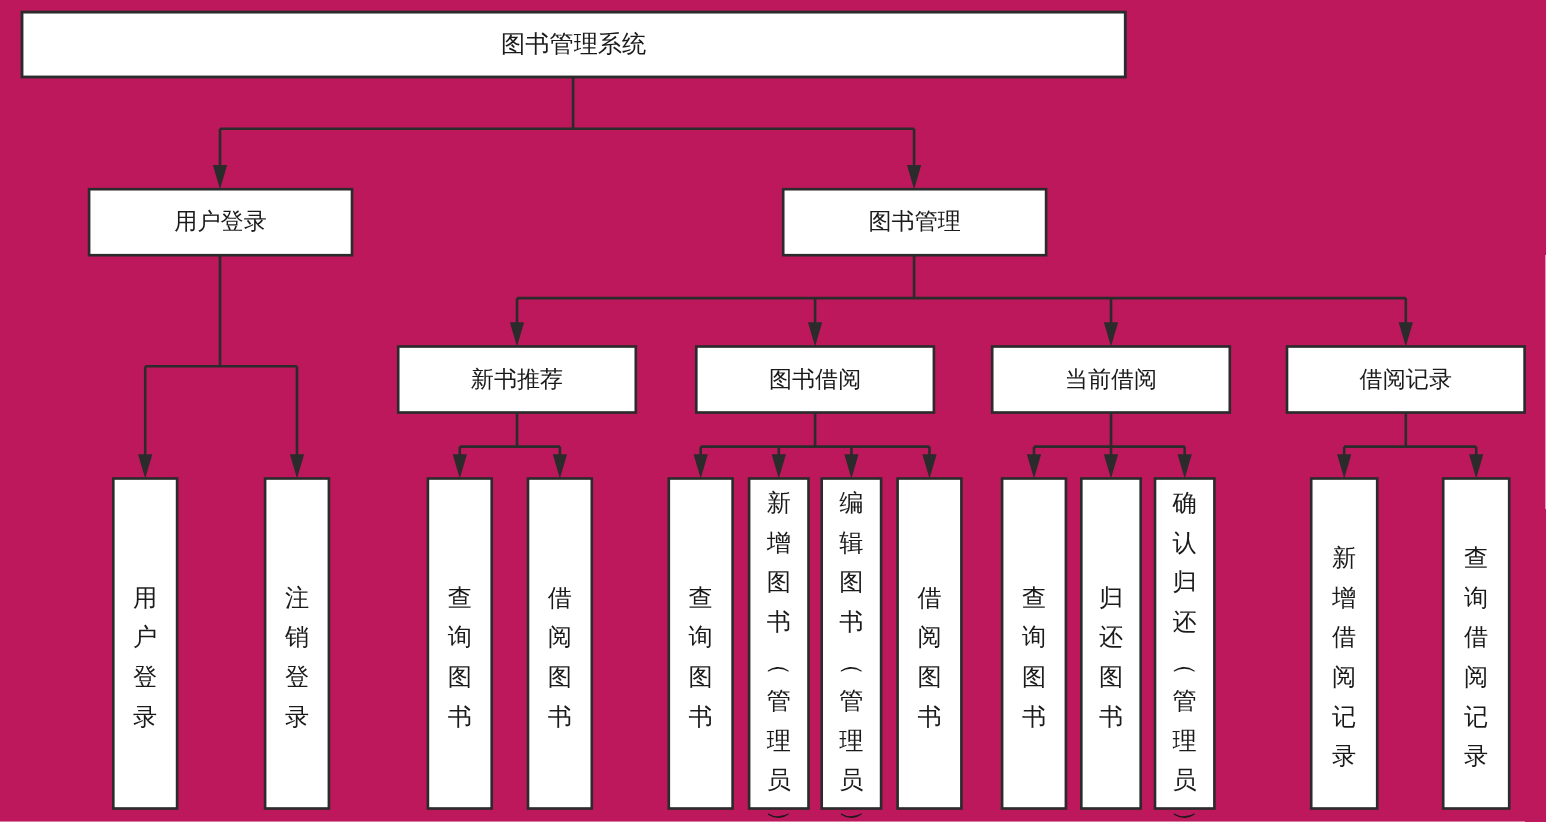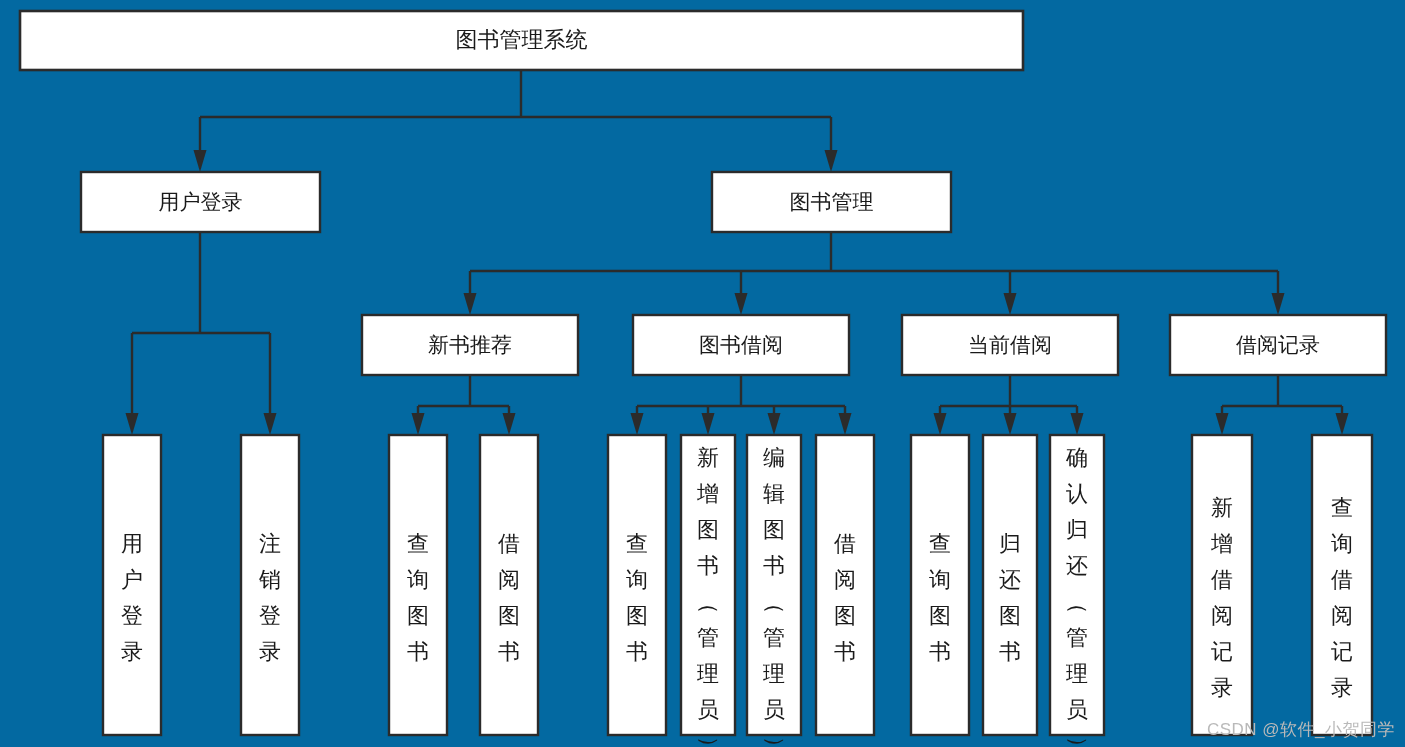--- a/index.html
+++ b/index.html
@@ -8,21 +8,21 @@
     padding: 0;
     background: #ffffff;
   }
   body {
     font-family: "Liberation Sans", "DejaVu Sans", sans-serif;
   }
   #diagram-root {
     position: relative;
     width: 1405px;
     height: 747px;
-    background: #0369a1;
+    background: #be185d;
     overflow: hidden;
   }
   svg.diagram-canvas {
     position: absolute;
     left: 0;
     top: 0;
     width: 1405px;
     height: 747px;
     display: block;
   }
@@ -309,14 +309,13 @@
           <text class="vlabel-char" x="1342" y="509">查</text>
           <text class="vlabel-char" x="1342" y="545">询</text>
           <text class="vlabel-char" x="1342" y="581">借</text>
           <text class="vlabel-char" x="1342" y="617">阅</text>
           <text class="vlabel-char" x="1342" y="653">记</text>
           <text class="vlabel-char" x="1342" y="689">录</text>
         </g>
       </g>
     </svg>
 
-  <div class="watermark">CSDN @软件_小贺同学</div>
 </div>
 
 </body></html>

